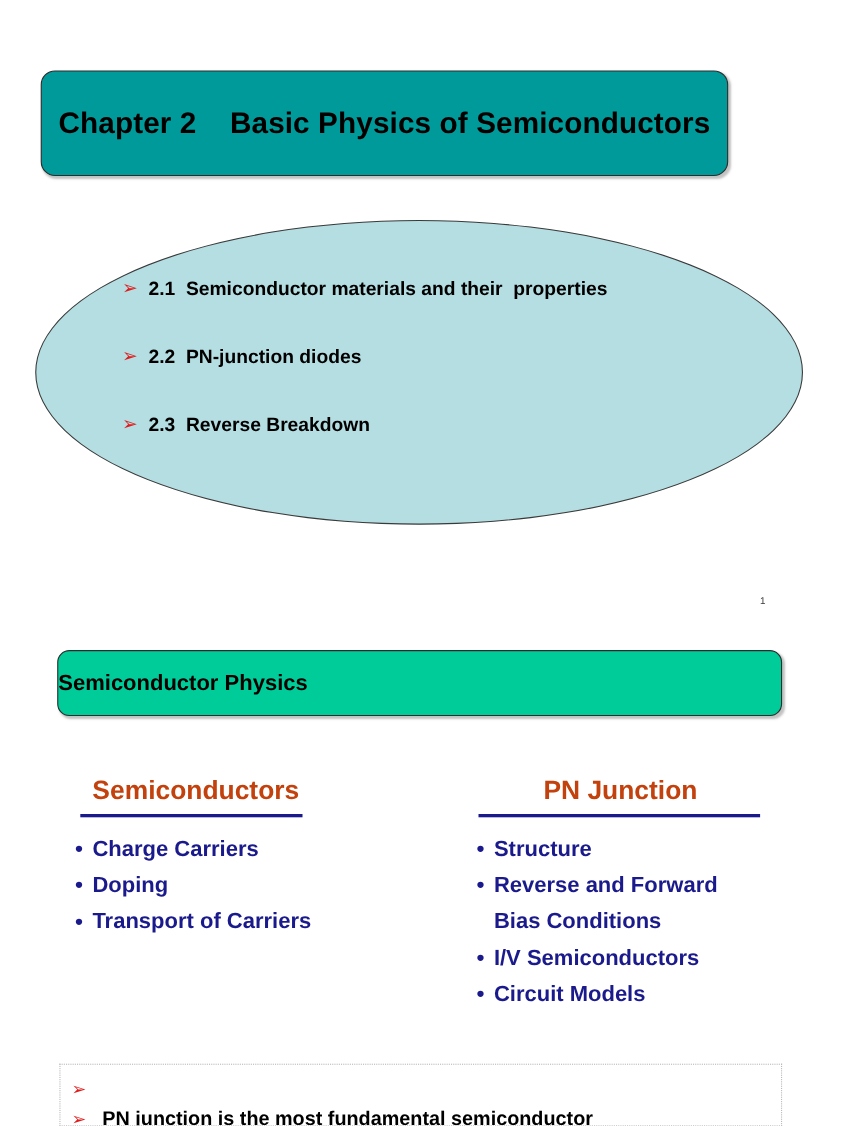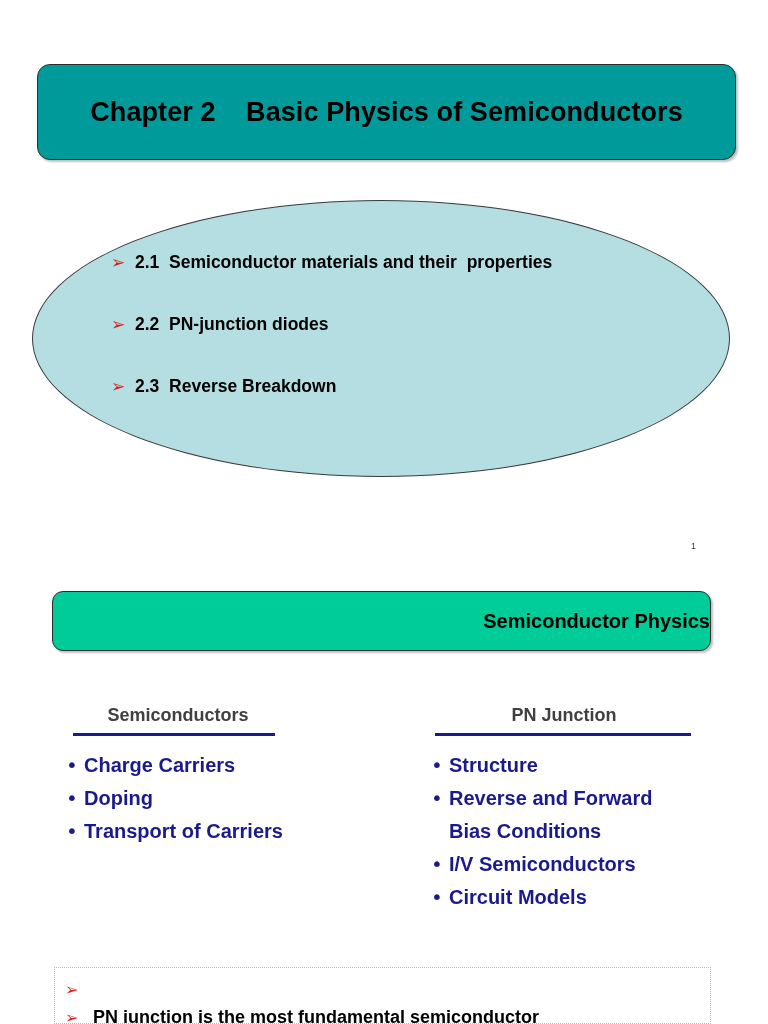--- a/index.html
+++ b/index.html
@@ -21,21 +21,21 @@
     position: absolute;
     left: 0; top: 0;
     width: 768px;
     height: 570px;
   }
 
   #chapter-title-banner {
     position: absolute;
     left: 37px;
     top: 64px;
-    width: 699px;
+    width: 625px;
     height: 96px;
     box-sizing: border-box;
     background: #009a9a;
     border: 1px solid #2c2c2c;
     border-radius: 13px;
     display: flex;
     align-items: center;
     justify-content: center;
     box-shadow: 2px 2px 2px rgba(120,120,120,0.45);
   }
@@ -107,21 +107,21 @@
     left: 52px;
     top: 21px;
     width: 659px;
     height: 60px;
     box-sizing: border-box;
     background: #00cc99;
     border: 1px solid #2c2c2c;
     border-radius: 11px;
     display: flex;
     align-items: center;
-    justify-content: flex-end;
+    justify-content: flex-start;
     box-shadow: 2px 2px 2px rgba(120,120,120,0.45);
   }
   #semiconductor-physics-text {
     color: #000000;
     font-size: 20px;
     font-weight: bold;
   }
 
   #two-column-area {
     position: absolute;
@@ -131,22 +131,22 @@
     height: 220px;
   }
   .topic-column {
     position: absolute;
     top: 0;
   }
   #column-semiconductors { left: 66px; width: 340px; }
   #column-pn-junction   { left: 431px; width: 300px; }
 
   .column-heading {
-    color: #404040;
-    font-size: 18px;
+    color: #c2410c;
+    font-size: 24px;
     font-weight: bold;
     text-align: center;
     margin: 0;
     padding: 0;
   }
   #column-semiconductors .column-heading { width: 212px; margin-left: 6px; }
   #column-pn-junction   .column-heading { width: 258px; margin-left: 4px; }
 
   .column-rule {
     height: 3px;

